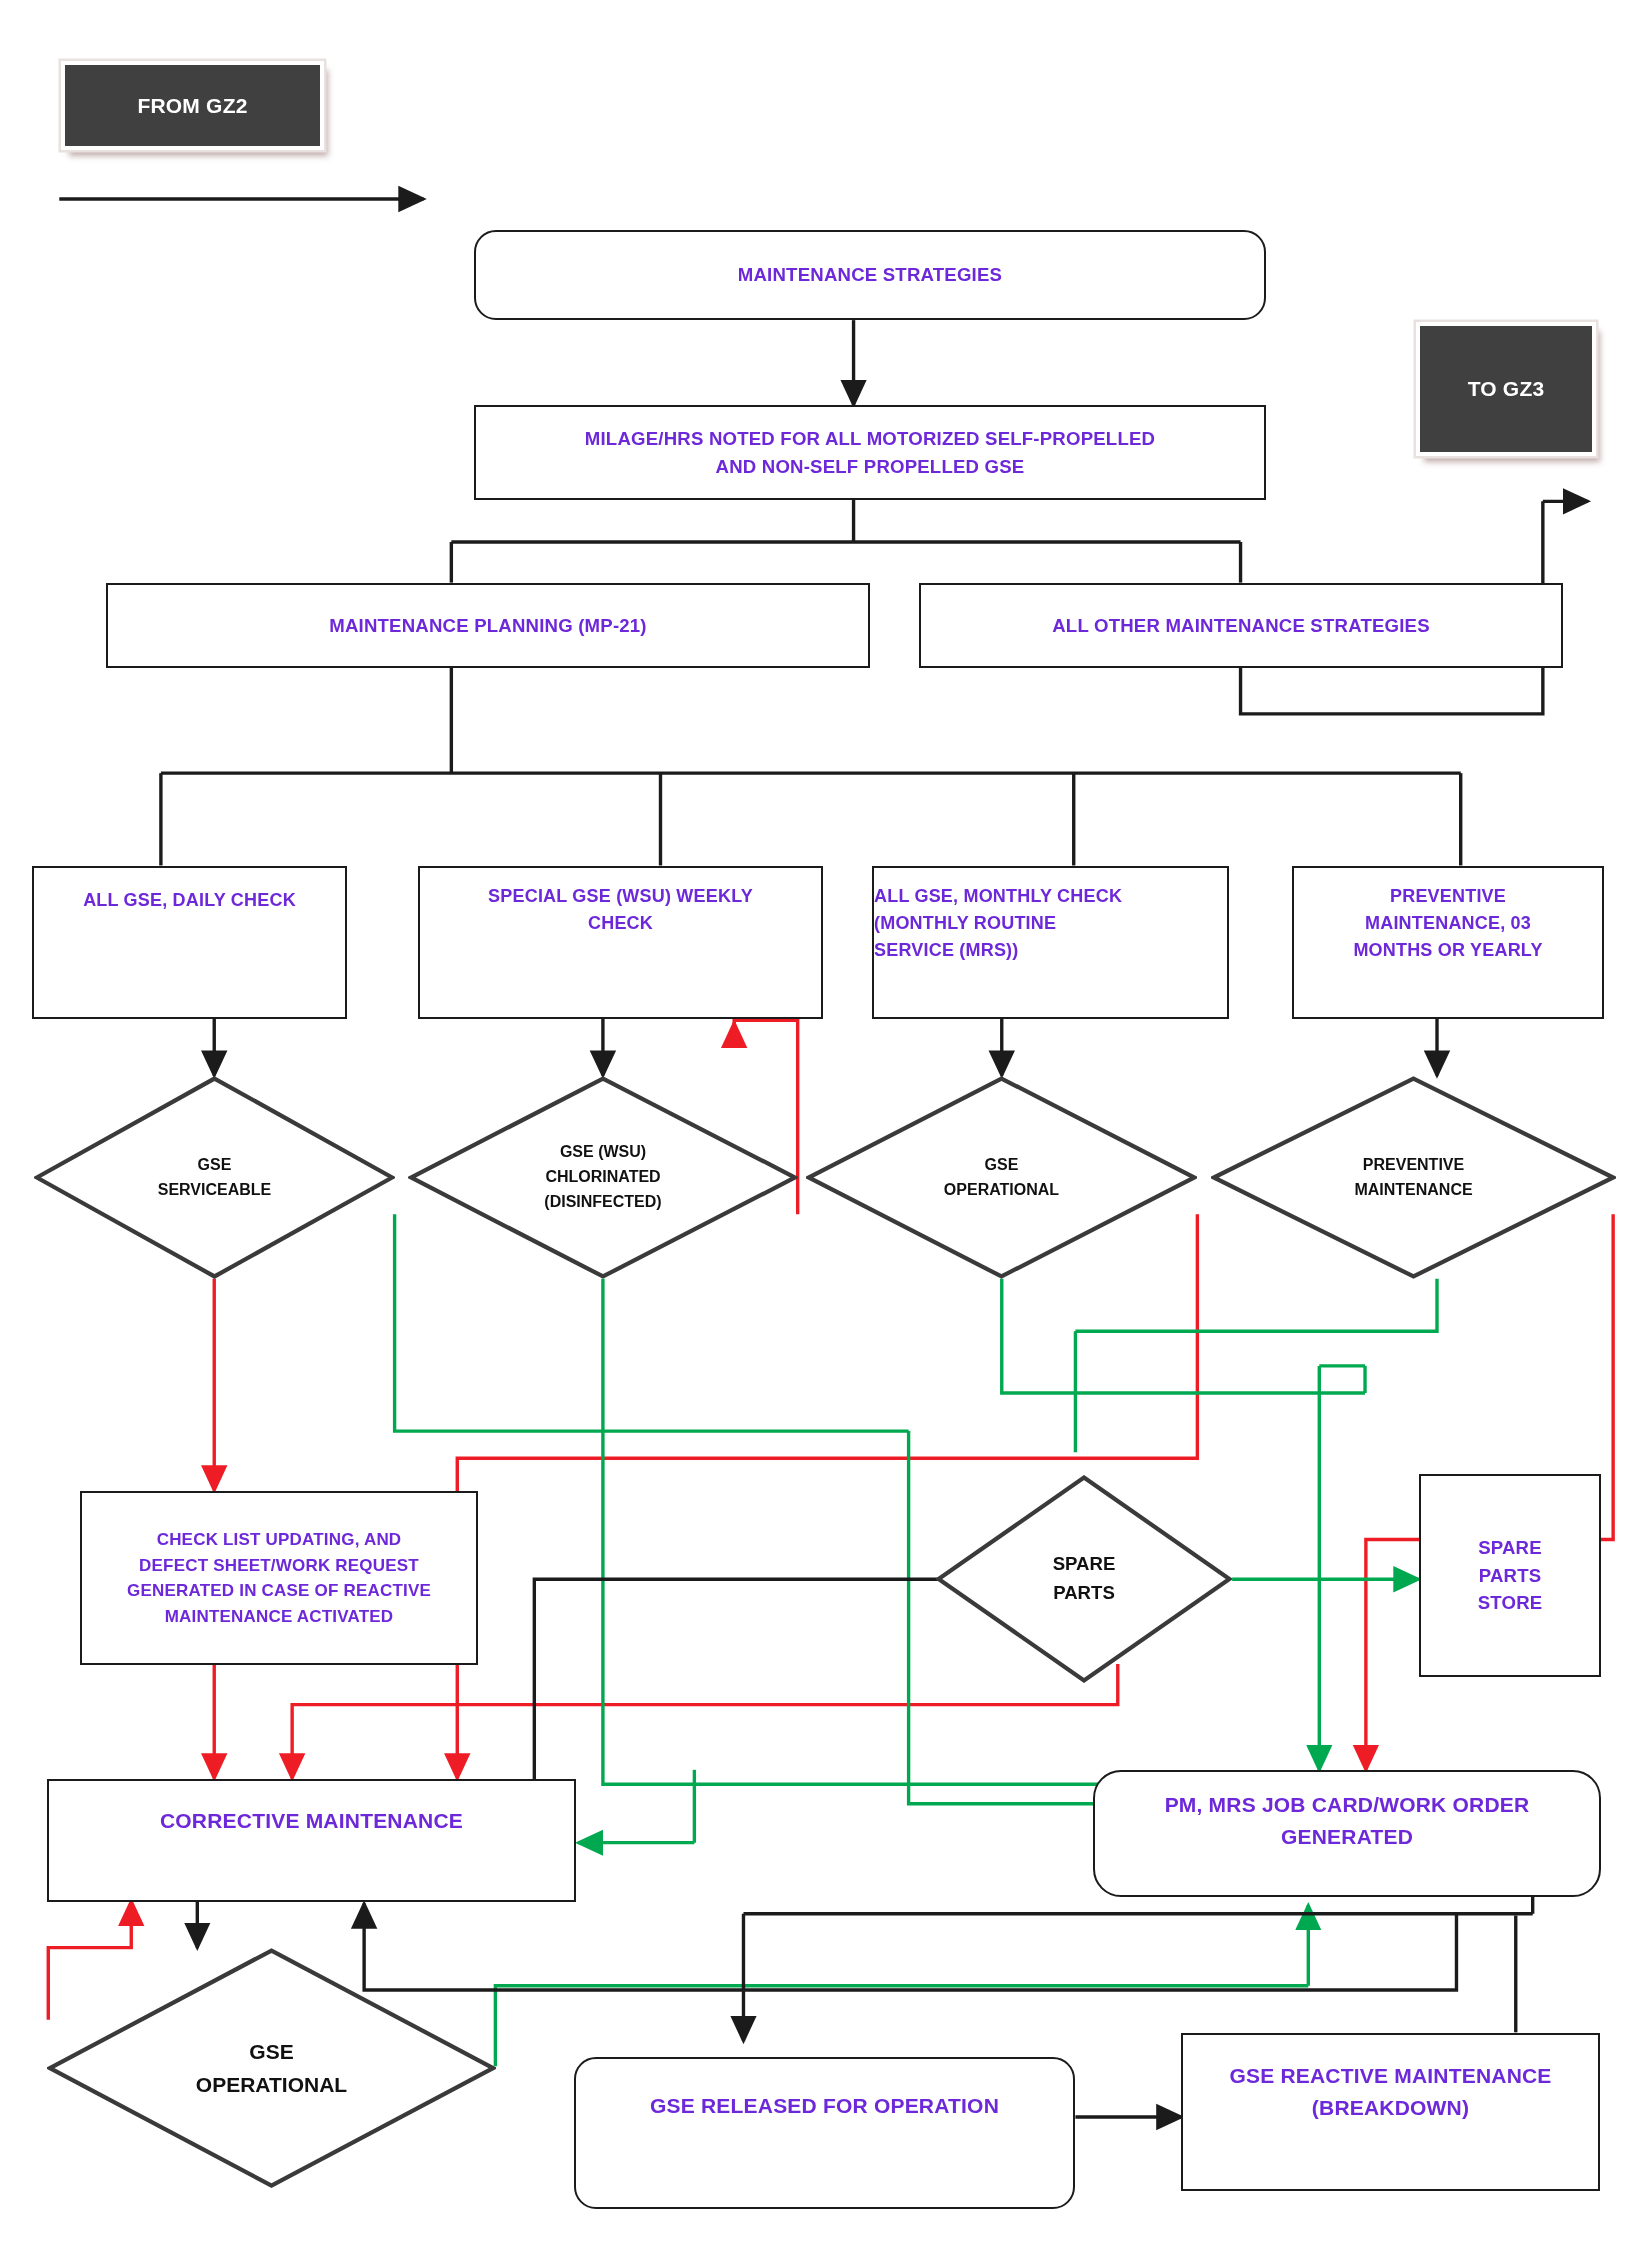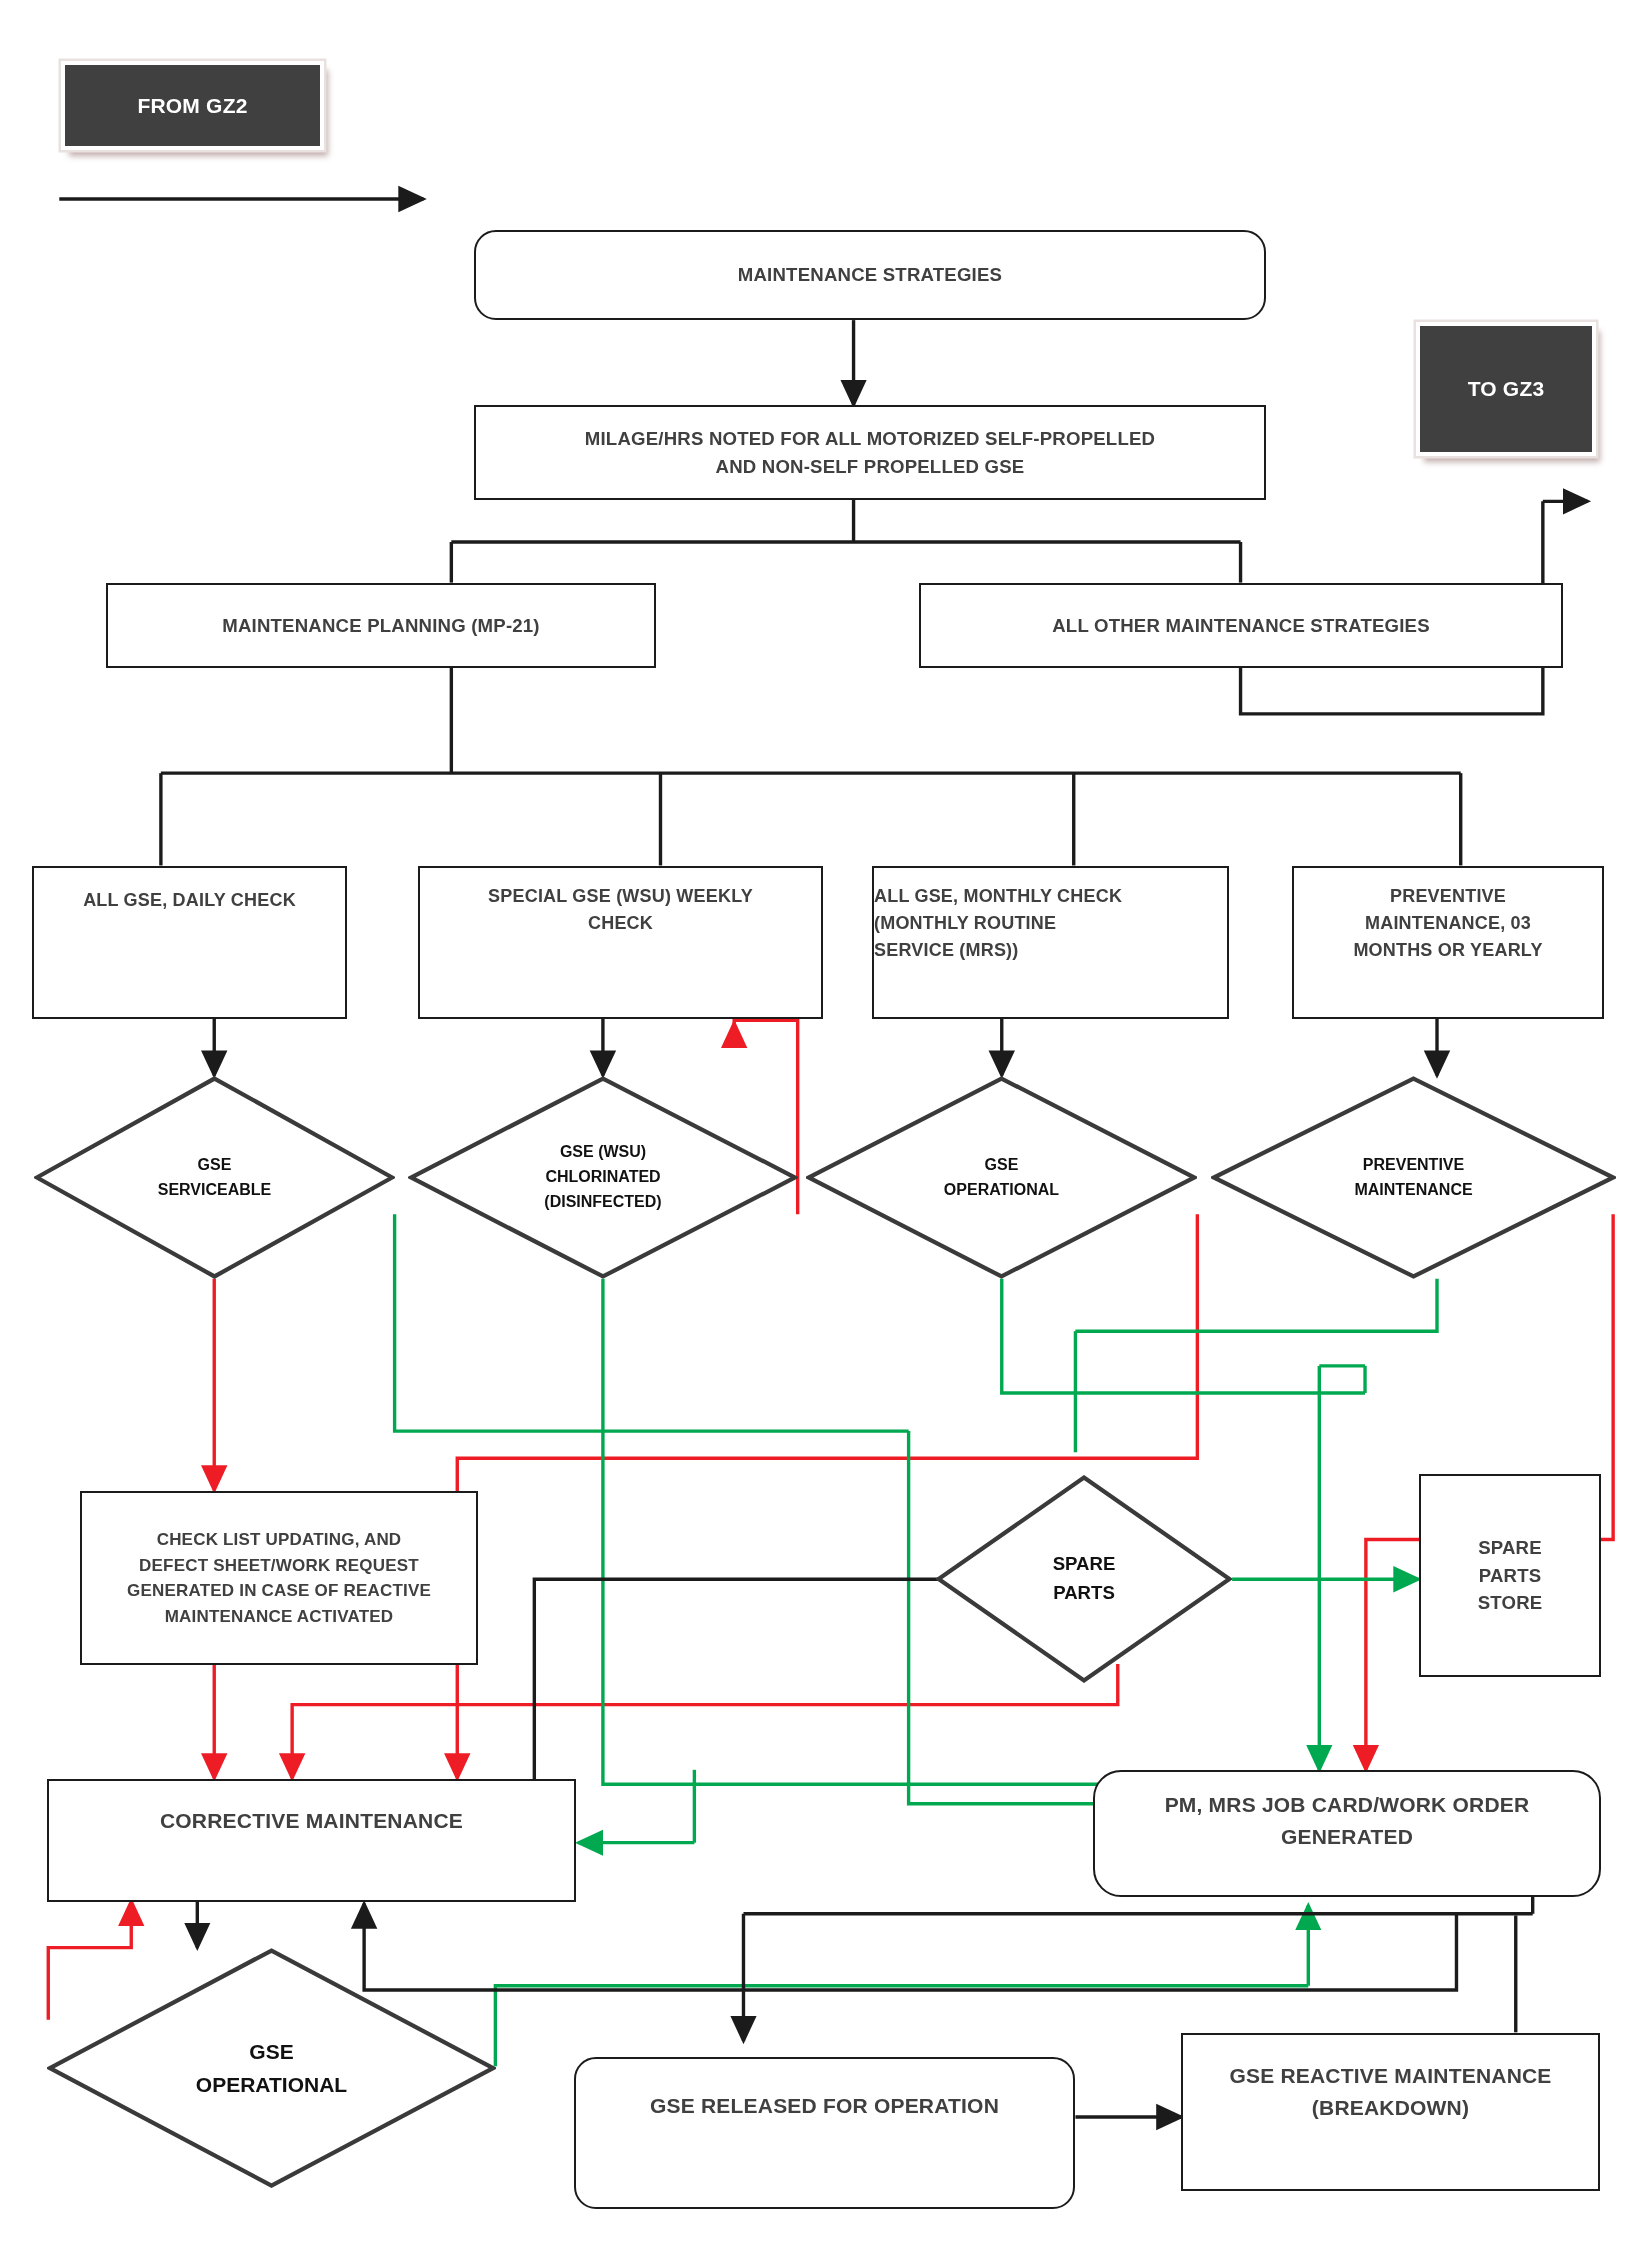--- a/index.html
+++ b/index.html
@@ -1,20 +1,20 @@
 <!DOCTYPE html>
 <html style="font-size:13.6px"><head>
 <meta charset="utf-8">
 <style>
   html,body{margin:0;padding:0;background:#ffffff;}
   body{width:1636px;height:2261px;font-family:"Liberation Sans",sans-serif;}
   #stage{position:relative;width:1636px;height:2261px;overflow:hidden;background:#fff;}
   svg#wires{position:absolute;left:0;top:0;width:1636px;height:2261px;}
   .node{position:absolute;box-sizing:border-box;display:flex;align-items:center;
-        justify-content:center;text-align:center;background:#fff;color:#404040;
+        justify-content:center;text-align:center;background:#fff;color:#6d28d9;
         font-weight:700;letter-spacing:0.2px;line-height:1.5;}
   .rect{border:2.5px solid #1b1b1b;}
   .round{border:2.5px solid #1b1b1b;border-radius:22px;}
   .offpage{border:4.2px solid #ffffff;background:#404040;color:#fff;
            box-shadow:0 0 0 2.5px #e8e1e0, 6px 7.6px 6px -1.7px rgba(120,70,70,.45);}
   .diamond-wrap{position:absolute;}
   .diamond-label{position:absolute;left:0;top:0;width:100%;height:100%;
                  display:flex;align-items:center;justify-content:center;
                  text-align:center;font-weight:700;color:#111;line-height:1.55;}
   .t14{font-size:16px;}
@@ -136,21 +136,21 @@
 
   <div class="node round t17" style="left:474px;top:230px;width:792px;height:90px;">
     <span>MAINTENANCE STRATEGIES</span>
   </div>
 
   <div class="node rect t17" style="left:474px;top:405px;width:792px;height:95px;flex-direction:column;">
     <span>MILAGE/HRS NOTED FOR ALL MOTORIZED SELF-PROPELLED</span>
     <span>AND NON-SELF PROPELLED GSE</span>
   </div>
 
-  <div class="node rect t17" style="left:106px;top:583px;width:550px;height:85px;">
+  <div class="node rect t17" style="left:106px;top:583px;width:764px;height:85px;">
     <span>MAINTENANCE PLANNING (MP-21)</span>
   </div>
 
   <div class="node rect t17" style="left:919px;top:583px;width:644px;height:85px;">
     <span>ALL OTHER MAINTENANCE STRATEGIES</span>
   </div>
 
   <div class="node rect t16" style="left:32px;top:866px;width:315px;height:153px;align-items:flex-start;padding-top:18.6px;">
     <span>ALL GSE, DAILY CHECK</span>
   </div>

